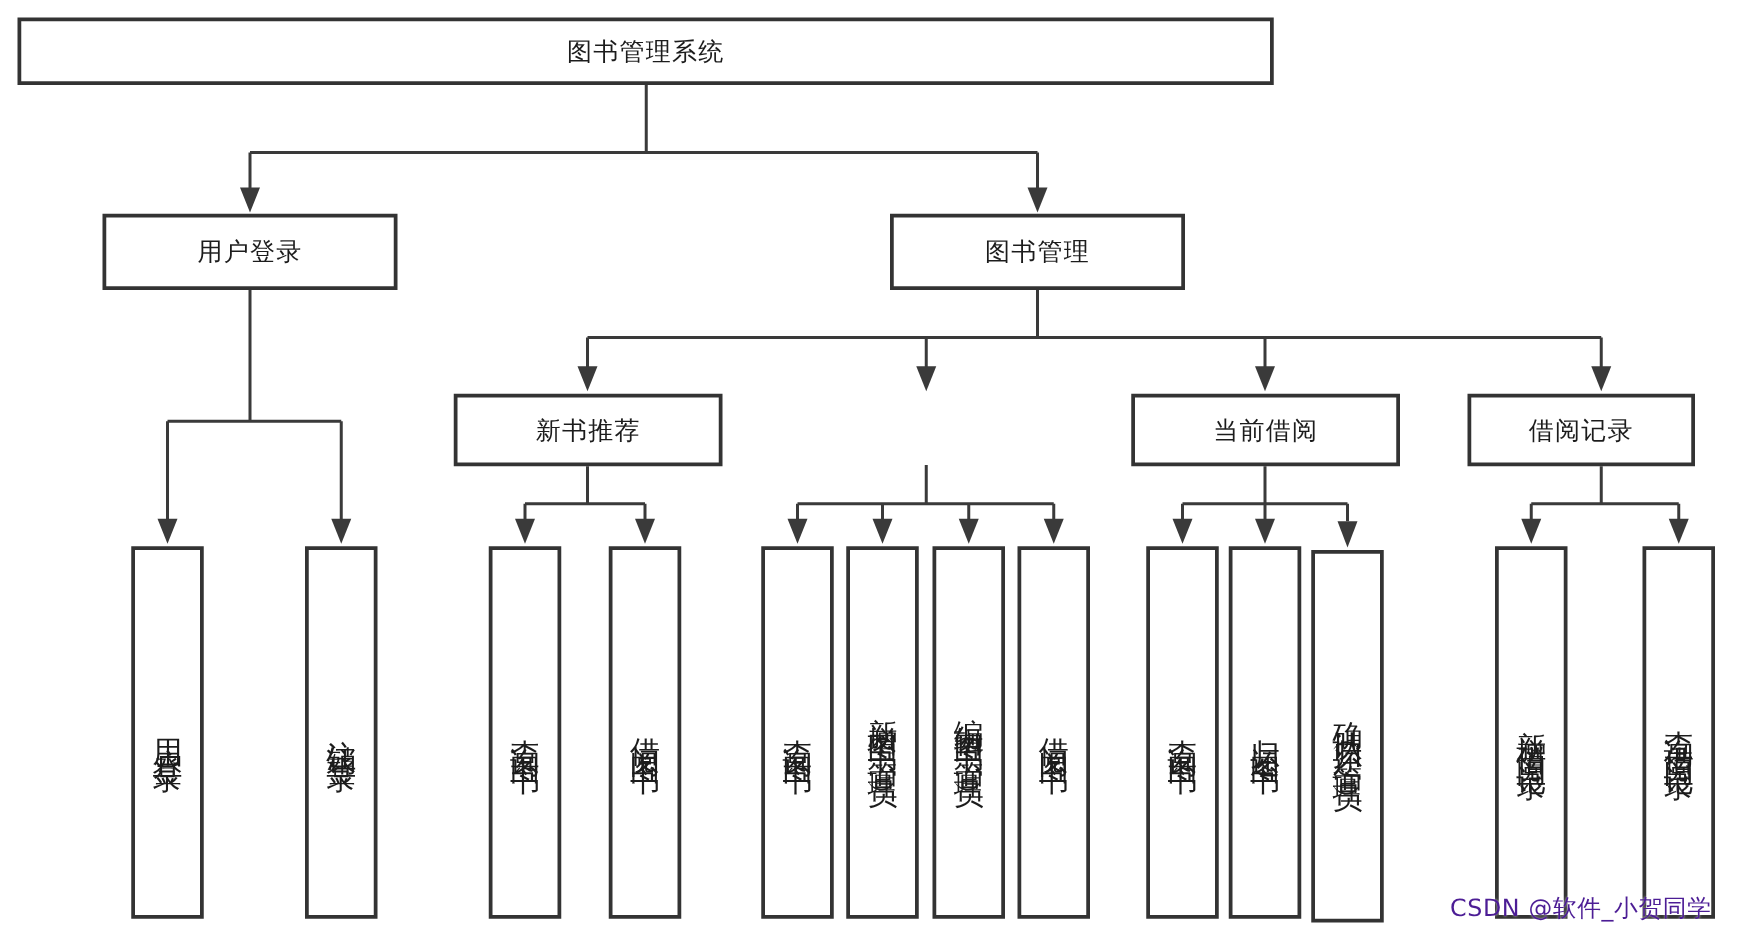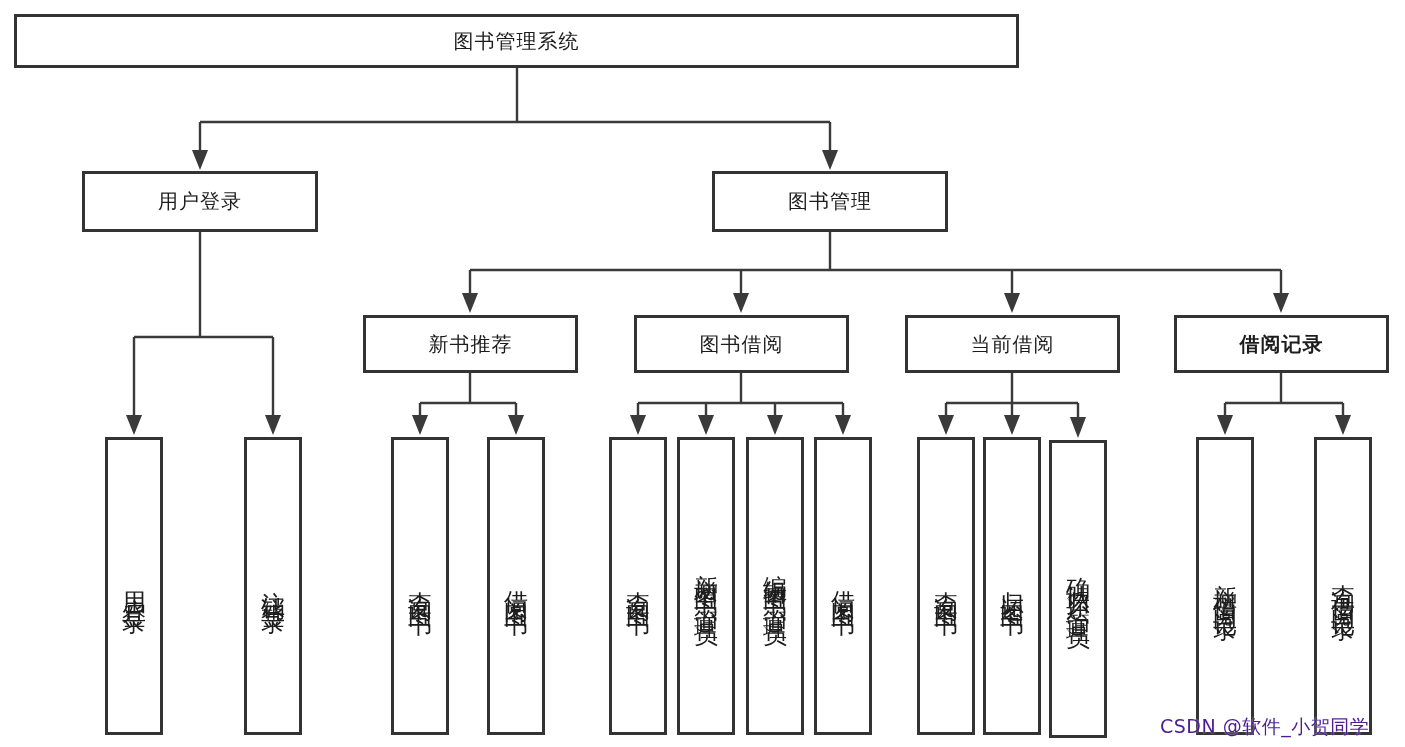--- a/index.html
+++ b/index.html
@@ -101,27 +101,24 @@
   <div class="box h" style="left:82px; top:171px; width:236px; height:61px;">
     <span>用户登录</span>
   </div>
   <div class="box h" style="left:363px; top:315px; width:215px; height:58px;">
     <span>新书推荐</span>
   </div>
 
   <div class="box h" style="left:712px; top:171px; width:236px; height:61px;">
     <span>图书管理</span>
   </div>
-  <div class="box h" style="left:634px; top:315px; width:215px; height:58px;">
-    <span>图书借阅</span>
-  </div>
   <div class="box h" style="left:905px; top:315px; width:215px; height:58px;justify-content:center;">
     <span>当前借阅</span>
   </div>
-  <div class="box h" style="left:1174px; top:315px; width:215px; height:58px;font-weight:bold;">
+  <div class="box h" style="left:1174px; top:315px; width:182px; height:58px;">
     <span>借阅记录</span>
   </div>
 
   <div class="box" style="left:105px; top:437px; width:58px; height:298px;">
     <span class="vtext">用户登录</span>
   </div>
   <div class="box" style="left:244px; top:437px; width:58px; height:298px;">
     <span class="vtext">注销登录</span>
   </div>
 

